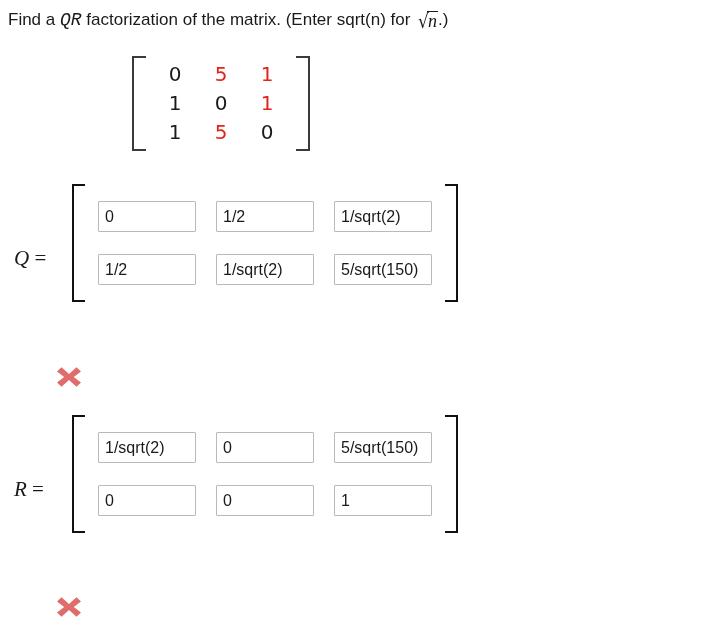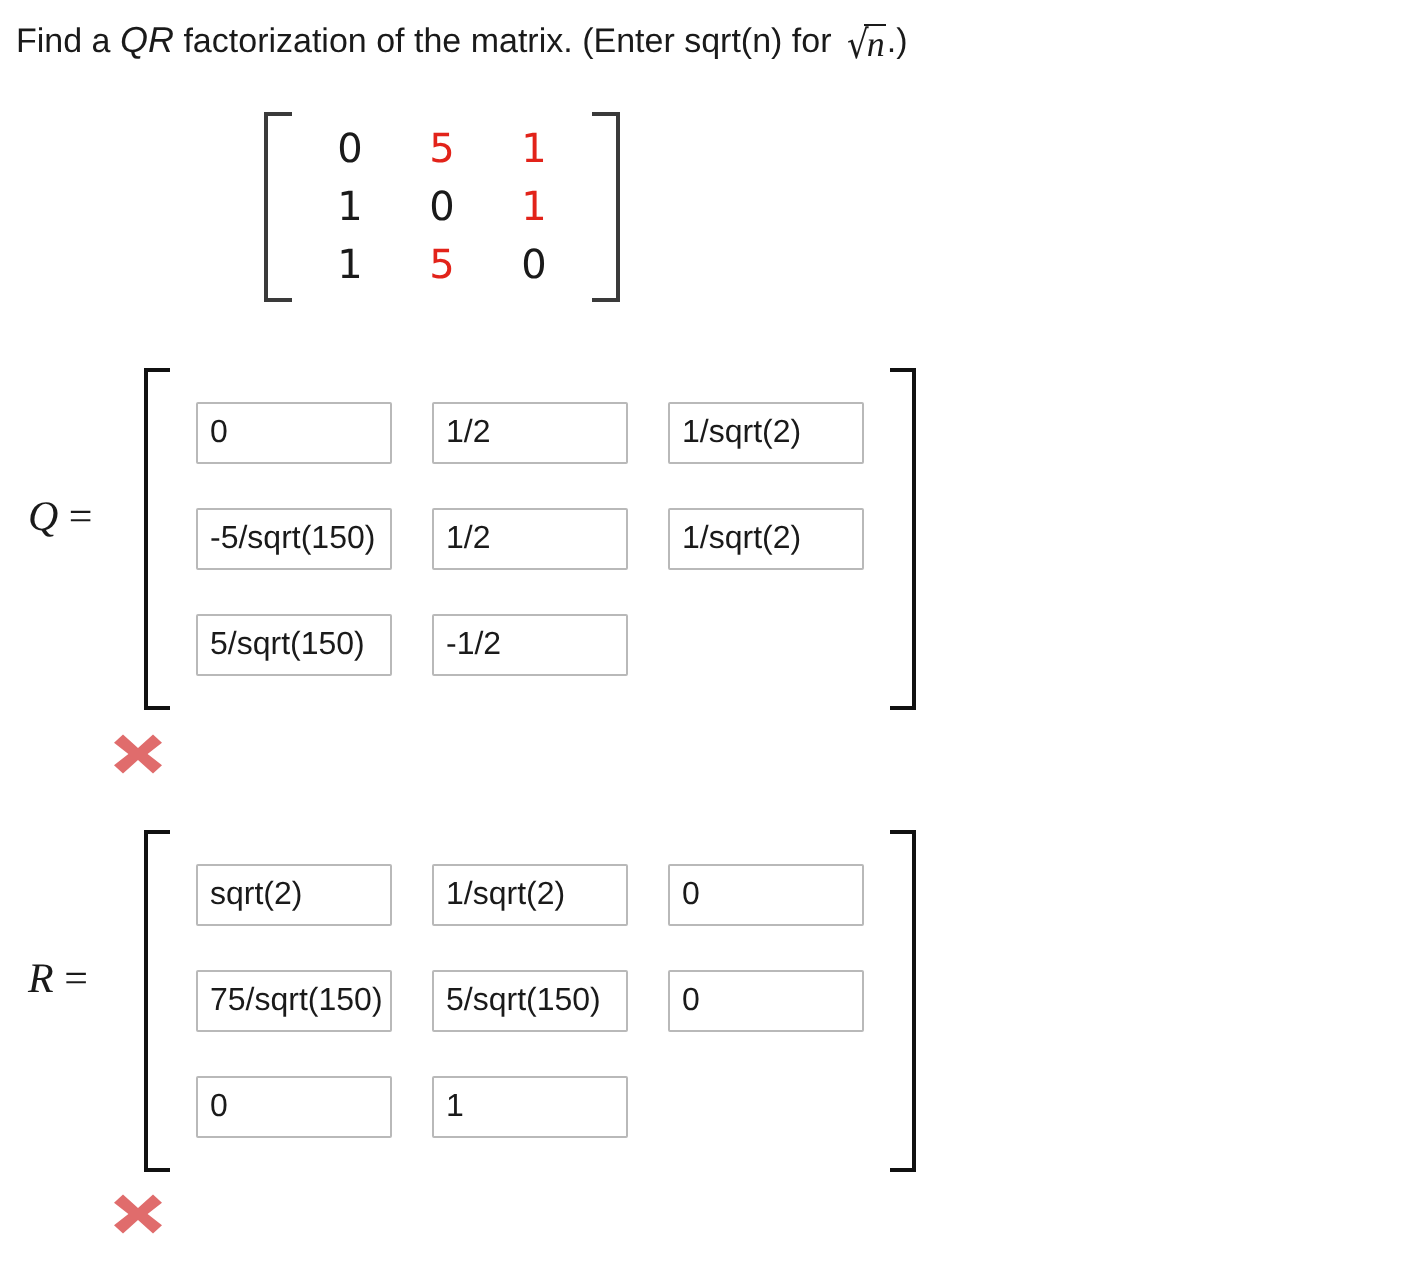--- a/index.html
+++ b/index.html
@@ -20,21 +20,21 @@
   .prompt {
     position: absolute;
     left: 8px;
     top: 8px;
     font-size: 17px;
     line-height: 24px;
     white-space: nowrap;
     color: #1a1a1a;
   }
   .prompt .ital {
-    font-family: Liberation Sans, sans-serif;
+    font-family: Liberation Mono, monospace;
     font-style: italic;
     font-size: 18px;
   }
   .sqrt-expr {
     display: inline-block;
     position: relative;
     vertical-align: -1px;
     margin-left: 3px;
     margin-right: 0px;
   }
@@ -201,46 +201,42 @@
 
 <div class="answer-block" id="q-block">
   <div class="label-eq"><span class="var">Q</span><span> =</span></div>
 
   <div class="matrix-inputs">
     <div class="brk-tall brk-l"></div>
     <div class="inputs-grid">
       <input class="cell-input" type="text" value="0" style="">
       <input class="cell-input" type="text" value="1/2" style="">
       <input class="cell-input" type="text" value="1/sqrt(2)" style="">
-      <input class="cell-input" type="text" value="-5/sqrt(150)" style="">
       <input class="cell-input" type="text" value="1/2" style="">
       <input class="cell-input" type="text" value="1/sqrt(2)" style="">
       <input class="cell-input" type="text" value="5/sqrt(150)" style="">
-      <input class="cell-input" type="text" value="-1/2" style="">
     </div>
     <div class="brk-tall brk-r"></div>
   </div>
 </div>
 
 <div class="xmark" id="q-xmark">
   <svg width="30" height="30" viewBox="0 0 30 30" aria-hidden="true">
     <path d="M7.5 5.2 L15 12.0 L22.5 5.2 L27.0 9.4 L19.8 15.0 L27.0 20.6 L22.5 24.8 L15 18.0 L7.5 24.8 L3.0 20.6 L10.2 15.0 L3.0 9.4 Z" fill="#e06c6c"></path>
   </svg>
 </div>
 
 <div class="answer-block" id="r-block">
   <div class="label-eq"><span class="var">R</span><span> =</span></div>
 
   <div class="matrix-inputs">
     <div class="brk-tall brk-l"></div>
     <div class="inputs-grid">
-      <input class="cell-input" type="text" value="sqrt(2)" style="">
       <input class="cell-input" type="text" value="1/sqrt(2)" style="">
       <input class="cell-input" type="text" value="0" style="">
-      <input class="cell-input" type="text" value="75/sqrt(150)" style="">
       <input class="cell-input" type="text" value="5/sqrt(150)" style="">
       <input class="cell-input" type="text" value="0" style="">
       <input class="cell-input" type="text" value="0" style="">
       <input class="cell-input" type="text" value="1" style="">
     </div>
     <div class="brk-tall brk-r"></div>
   </div>
 </div>
 
 <div class="xmark" id="r-xmark">

